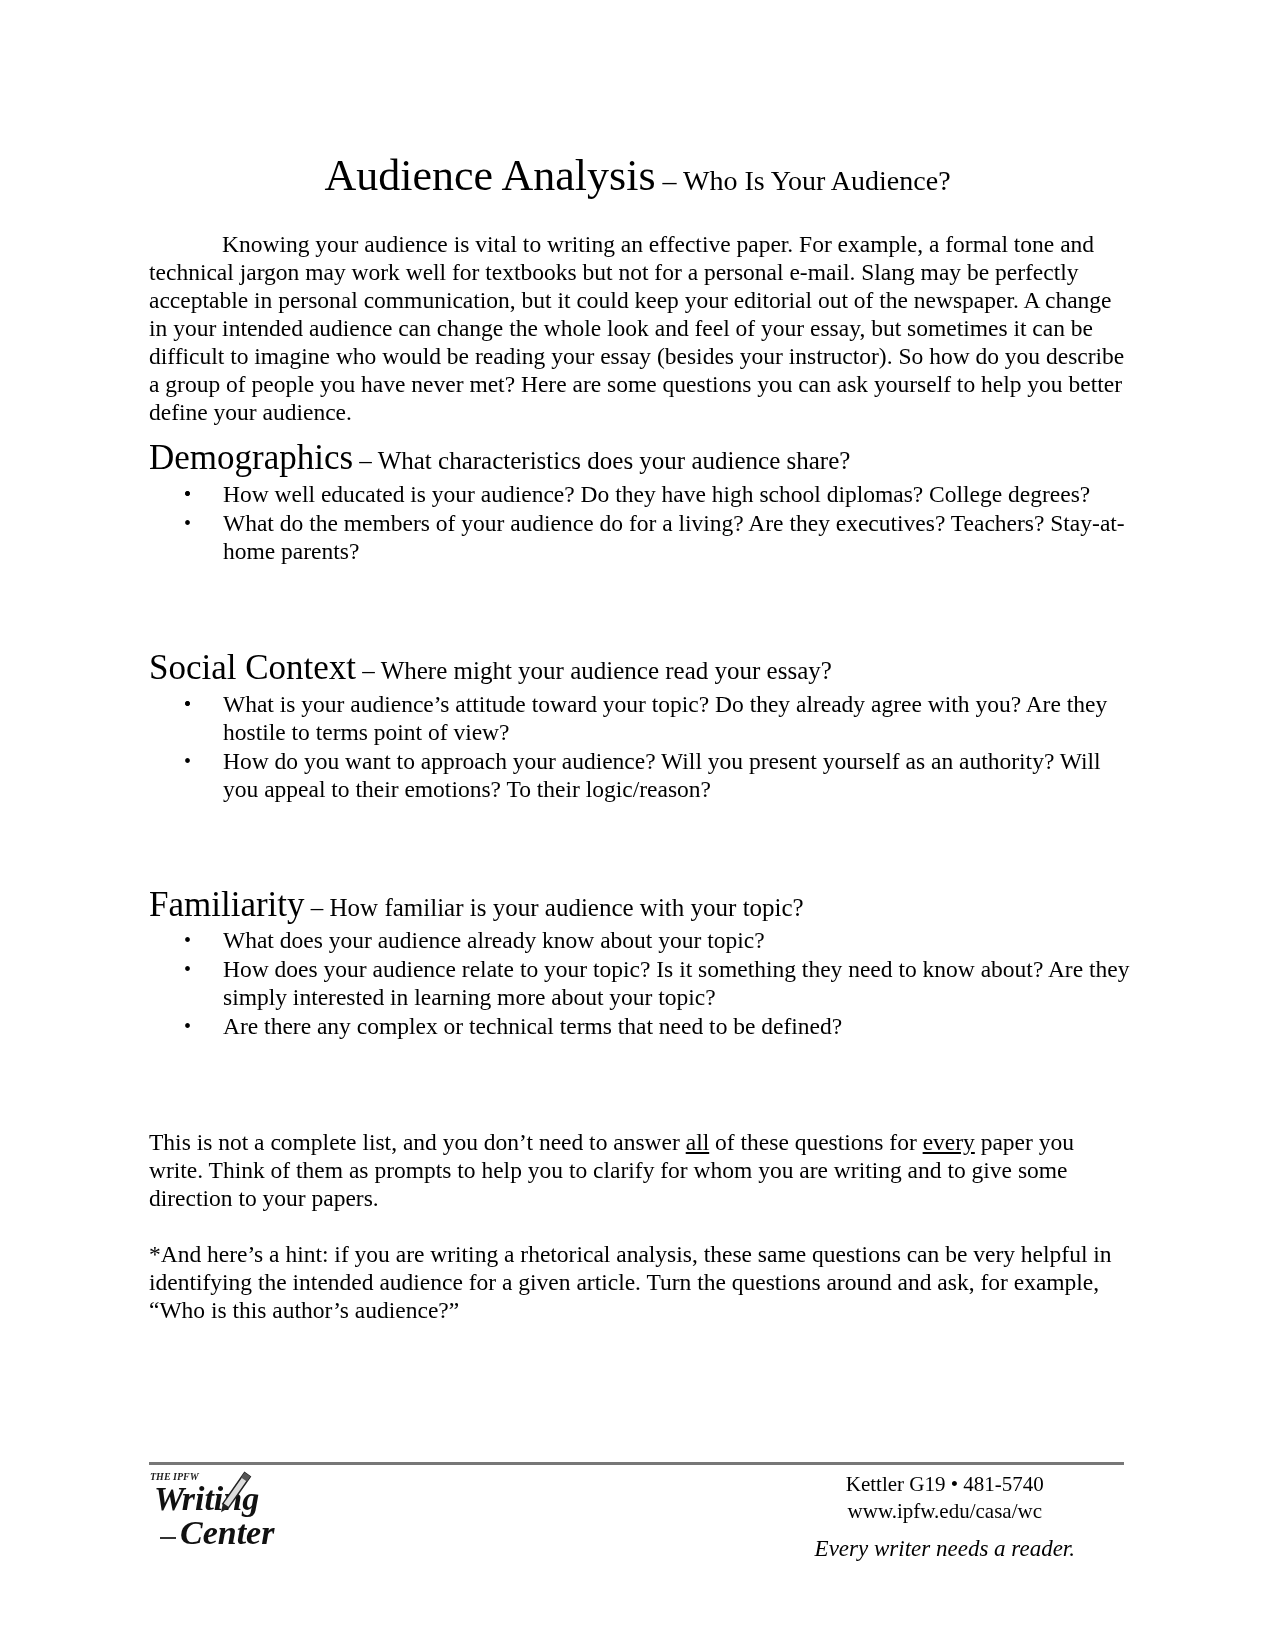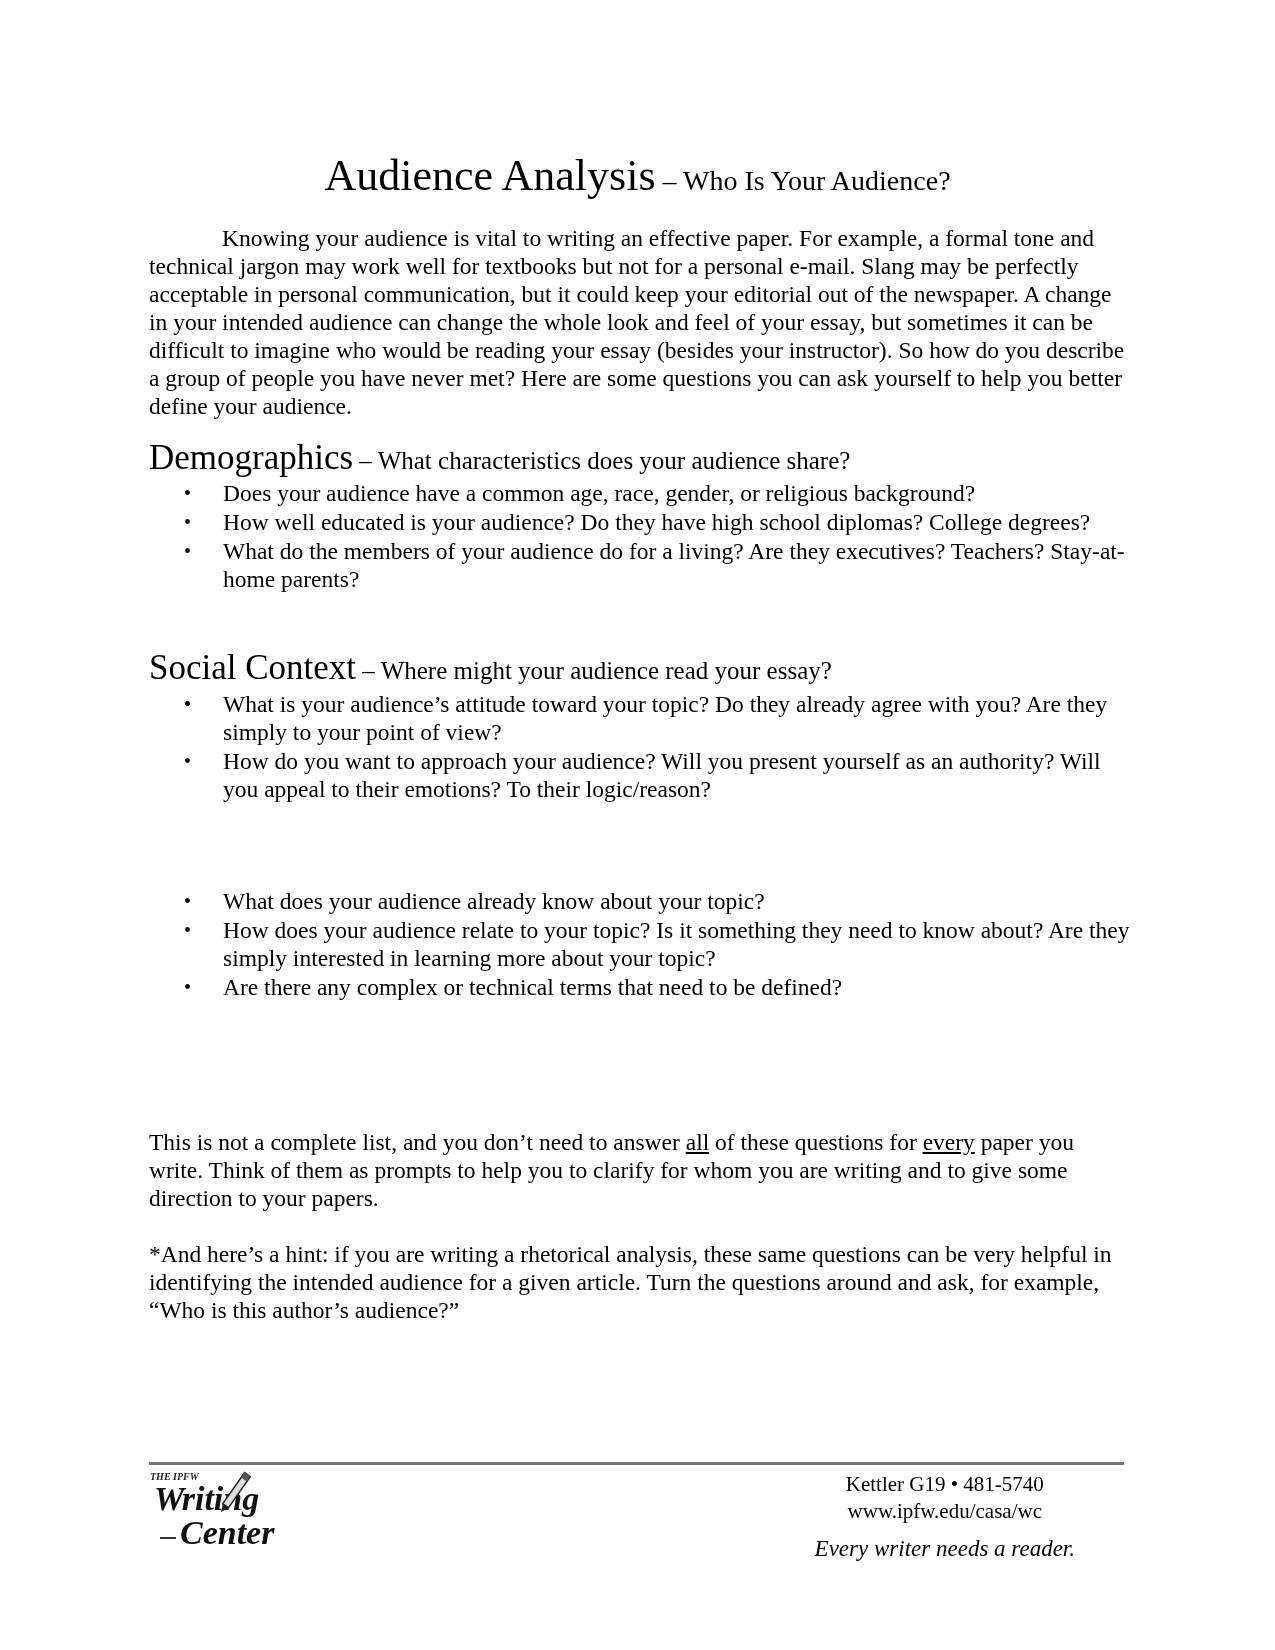--- a/index.html
+++ b/index.html
@@ -8,21 +8,21 @@
     font-family: "Liberation Serif", "DejaVu Serif", serif; color: #000;
   }
   .page { position: absolute; left: 0; top: 0; width: 1200px; height: 1650px; }
   .title {
     position: absolute; top: 150px; left: 0; width: 1275px; text-align: center;
     white-space: nowrap;
   }
   .title .main { font-size: 44px; }
   .title .sub { font-size: 28px; }
   .intro {
-    position: absolute; left: 149px; top: 224px; width: 980px;
+    position: absolute; left: 149px; top: 230px; width: 980px;
     font-size: 23.5px; line-height: 28px;
   }
   .intro p { margin: 0; text-indent: 73px; }
   .section { position: absolute; left: 149px; width: 1000px; }
   .section h2 { margin: 0; font-weight: normal; white-space: nowrap; line-height: 36px; }
   .section h2 .head { font-size: 35px; }
   .section h2 .sub { font-size: 25px; }
   .section ul { margin: 0; padding: 0; list-style: none; }
   .section li {
     position: relative; padding-left: 74px; font-size: 23.5px; line-height: 28px;
@@ -56,38 +56,41 @@
 
   <div class="intro">
     <p>Knowing your audience is vital to writing an effective paper.  For example, a formal tone and technical jargon may work well for textbooks but not for a personal e-mail.  Slang may be perfectly acceptable in personal communication, but it could keep your editorial out of the newspaper.  A change in your intended audience can change the whole look and feel of your essay, but sometimes it can be difficult to imagine who would be reading your essay (besides your instructor).  So how do you describe a group of people you have never met?  Here are some questions you can ask yourself to help you better define your audience.</p>
   </div>
 
   <div class="section" style="top:440px;">
     <h2>
       <span class="head">Demographics</span><span class="sub"> – </span><span class="sub">What characteristics does your audience share?</span>
     </h2>
     <ul>
-      <li><span class="bullet">•</span><span>Does your audience have a common age, race, gender, or religious background?</span></li>
+      <li><span class="bullet">•</span></li>
       <li><span class="bullet">•</span><span>How well educated is your audience?  Do they have high school diplomas?  College degrees?</span></li>
       <li><span class="bullet">•</span><span>What do the members of your audience do for a living?  Are they executives?  Teachers?  Stay-at-home parents?</span></li>
     </ul>
   </div>
 
   <div class="section" style="top:650px;">
     <h2>
       <span class="head">Social Context</span><span class="sub"> – </span><span class="sub">Where might your audience read your essay?</span>
     </h2>
     <ul>
       <li><span class="bullet">•</span></li>
-      <li><span class="bullet">•</span><span>What is your audience’s attitude toward your topic?  Do they already agree with you?  Are they simply to your point of view?</span></li>
+      <li><span class="bullet">•</span><span>What is your audience’s attitude toward your topic?  Do they already agree with you?  Are they hostile to terms point of view?</span></li>
       <li><span class="bullet">•</span><span>How do you want to approach your audience?  Will you present yourself as an authority?  Will you appeal to their emotions?  To their logic/reason?</span></li>
     </ul>
   </div>
 
   <div class="section" style="top:887px;">
+    <h2>
+      <span class="head">Familiarity</span><span class="sub"> – </span><span class="sub">How familiar is your audience with your topic?</span>
+    </h2>
     <ul>
       <li><span class="bullet">•</span><span>What does your audience already know about your topic?</span></li>
       <li><span class="bullet">•</span><span>How does your audience relate to your topic?  Is it something they need to know about?  Are they simply interested in learning more about your topic?</span></li>
       <li><span class="bullet">•</span><span>Are there any complex or technical terms that need to be defined?</span></li>
     </ul>
   </div>
 
   <div class="closing" style="top:1240px;">
     <p>*And here’s a hint: if you are writing a rhetorical analysis, these same questions can be very helpful in identifying the intended audience for a given article.  Turn the questions around and ask, for example, “Who is this author’s audience?”</p>
   </div>

